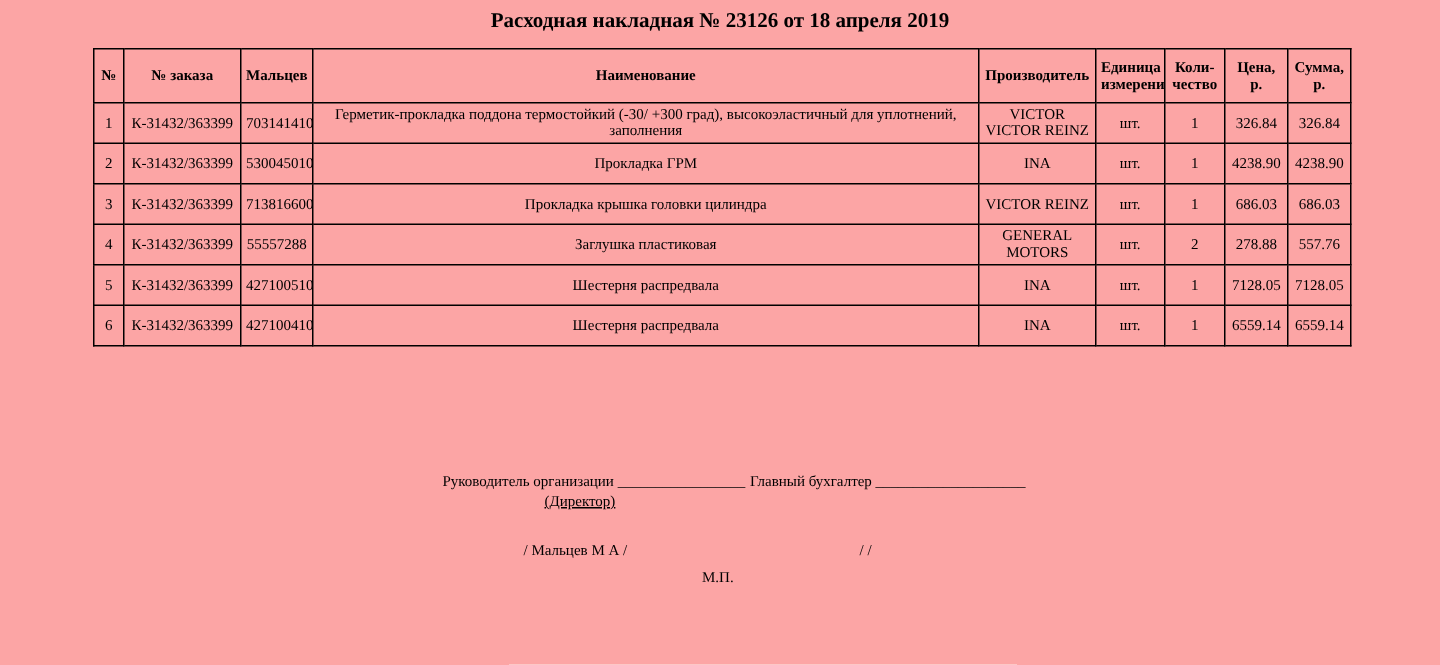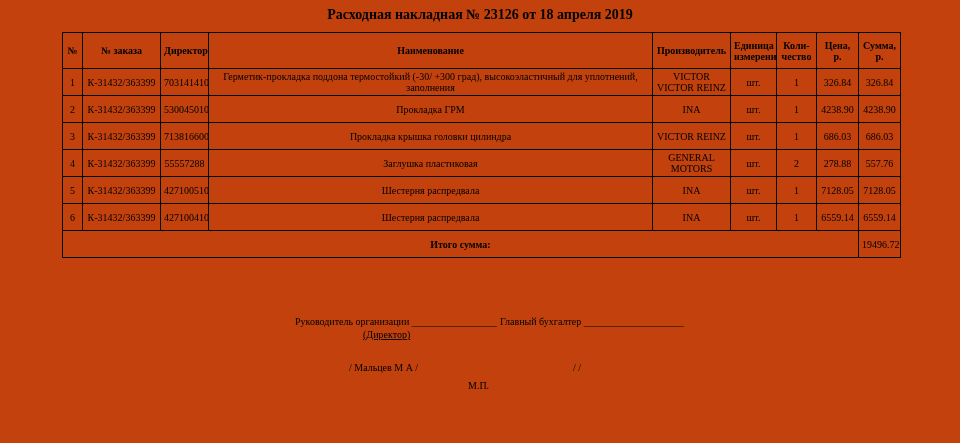--- a/index.html
+++ b/index.html
@@ -4,21 +4,21 @@
 <style>
   * { margin: 0; padding: 0; box-sizing: border-box; }
   html, body { background: #ffffff; }
   body {
     width: 960px; height: 443px;
     font-family: "Liberation Serif", "DejaVu Serif", serif;
     color: #000;
     position: relative;
     overflow: hidden;
   }
-  .page { position: relative; width: 960px; height: 443px; background: #c2410c; }
+  .page { position: relative; width: 960px; height: 443px; background: #fca5a5; }
   .doc-title {
     text-align: center;
     font-weight: bold;
     font-size: 14px;
     padding-top: 7px;
   }
   table.invoice {
     border-collapse: collapse;
     table-layout: fixed;
     margin-left: 62px;
@@ -76,21 +76,21 @@
         <col style="width:78px">
         <col style="width:46px">
       <col style="width:40px">
         <col style="width:42px">
         <col style="width:42px">
     </colgroup>
     <thead>
       <tr>
         <th>№</th>
         <th>№ заказа</th>
-        <th>Директор</th>
+        <th>Мальцев</th>
         <th class="col-name-h">Наименование</th>
         <th>Производитель</th>
         <th class="pre">Единица
 измерения</th>
         <th class="pre">Коли-
 чество</th>
         <th class="pre">Цена,
 р.</th>
         <th class="pre">Сумма,
 р.</th>
@@ -158,24 +158,20 @@
         <td>6</td>
         <td>К-31432/363399</td>
         <td>427100410</td>
         <td class="cell-name">Шестерня распредвала</td>
         <td class="pre">INA</td>
         <td>шт.</td>
         <td>1</td>
         <td>6559.14</td>
         <td>6559.14</td>
       </tr>
-      <tr>
-        <td class="total-label" colspan="8">Итого сумма:</td>
-        <td class="total-value">19496.72</td>
-      </tr>
     </tbody>
   </table>
 
   <div class="footer">
     <span class="sig-head">Руководитель организации _________________</span>
     <span class="sig-director">(Директор)</span>
     <span class="sig-acct">Главный бухгалтер ____________________</span>
     <span class="sig-name1">/ Мальцев М А /</span>
     <span class="sig-name2">/ /</span>
     <span class="sig-stamp">М.П.</span>

